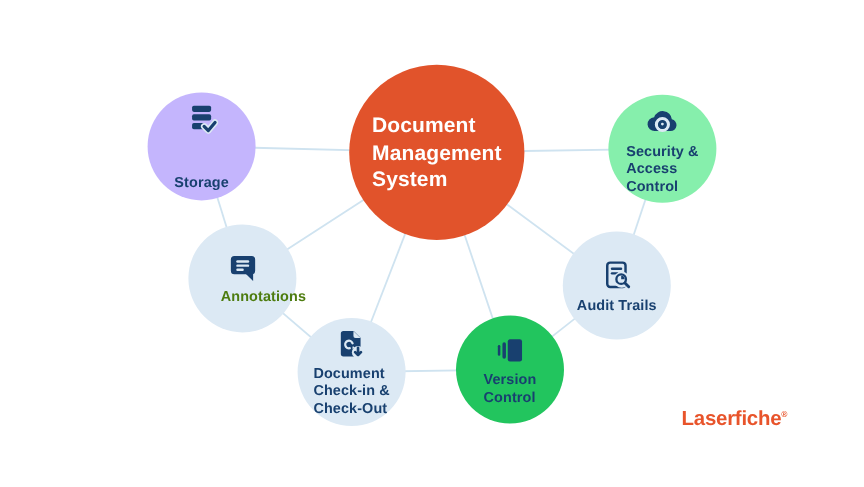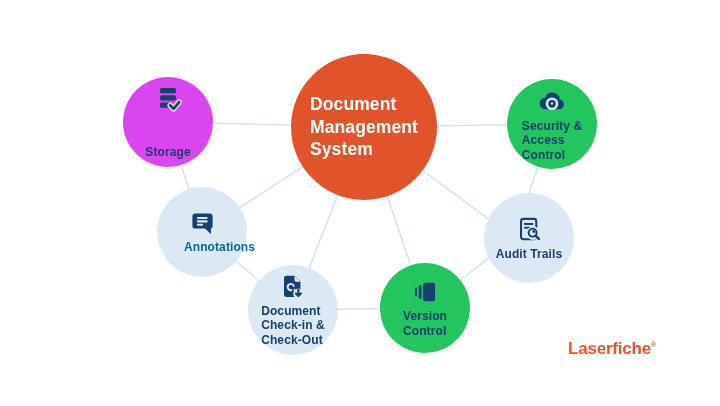--- a/index.html
+++ b/index.html
@@ -62,54 +62,54 @@
       <line x1="425" y1="308" x2="514" y2="238" stroke="#CFE3F0" stroke-width="1.5"></line>
       <line x1="514" y1="238" x2="552" y2="124" stroke="#CFE3F0" stroke-width="1.5"></line>
     </svg>
 
   <div id="diagram-nodes">
       <div class="hub" style="left: 291px; top: 54px; width: 146px; height: 146px; background: rgb(225, 83, 43);">
         <div class="hub-label">Document
 Management
 System</div>
       </div>
-      <div class="node" style="left: 123px; top: 77px; width: 90px; height: 90px; background: #d946ef; gap: 29px;">
+      <div class="node" style="left: 123px; top: 77px; width: 90px; height: 90px; background: #c4b5fd; gap: 29px;">
         <span class="node-icon"><svg viewBox="0 0 24 24" width="28" height="28">
       <g fill="#18406F">
         <rect x="5.2" y="2.6" width="13.6" height="4.5" rx="1.3"></rect>
         <rect x="5.2" y="8.8" width="13.6" height="4.5" rx="1.3"></rect>
         <rect x="5.2" y="15" width="9" height="4.5" rx="1.3"></rect>
       </g>
       <path d="M13.8 17.4l3 3 4.8-5.8" fill="none" stroke="#DCE9F4" stroke-width="4.6" stroke-linecap="round" stroke-linejoin="round"></path>
       <path d="M13.8 17.4l3 3 4.8-5.8" fill="none" stroke="#18406F" stroke-width="2.3" stroke-linecap="round" stroke-linejoin="round"></path>
     </svg></span>
         <div class="node-label" style="color: rgb(24, 64, 111);">Storage</div>
       </div>
-      <div class="node" style="left: 507px; top: 79px; width: 90px; height: 90px; background: #22c55e;">
+      <div class="node" style="left: 507px; top: 79px; width: 90px; height: 90px; background: #86efac;">
         <span class="node-icon"><svg viewBox="0 0 24 24" width="30" height="30">
       <path fill="#18406F" d="M7 18.6h10.3a4 4 0 0 0 1-7.9 6.1 6.1 0 0 0-11.8-1.4A4.6 4.6 0 0 0 7 18.6z"></path>
       <circle cx="12" cy="14.2" r="4" fill="none" stroke="#DCE9F4" stroke-width="2.1"></circle>
       <circle cx="12" cy="14.4" r="2.7" fill="#18406F"></circle>
       <circle cx="12" cy="13.9" r="0.95" fill="#DCE9F4"></circle>
     </svg></span>
         <div class="node-label" style="color: rgb(24, 64, 111);">Security &amp;
 Access
 Control</div>
       </div>
       <div class="node" style="left: 157px; top: 187px; width: 90px; height: 90px; background: rgb(220, 233, 244);">
         <span class="node-icon"><svg viewBox="0 0 24 24" width="27" height="27">
       <path fill="#18406F" d="M5.6 3h12.8A2.6 2.6 0 0 1 21 5.6v8.3a2.6 2.6 0 0 1-2.6 2.6h-4.9L8 16.5H5.6A2.6 2.6 0 0 1 3 13.9V5.6A2.6 2.6 0 0 1 5.6 3z"></path>
       <path fill="#18406F" d="M13.4 15.5h6.1v6z"></path>
       <rect x="7" y="6.2" width="9.6" height="1.8" rx="0.9" fill="#DCE9F4"></rect>
       <rect x="7" y="9.2" width="9.6" height="1.8" rx="0.9" fill="#DCE9F4"></rect>
       <rect x="7" y="12.2" width="5.6" height="1.8" rx="0.9" fill="#DCE9F4"></rect>
     </svg></span>
-        <div class="node-label" style="color: #0369a1; margin-left: 35px;">Annotations</div>
+        <div class="node-label" style="color: #4d7c0f; margin-left: 35px;">Annotations</div>
       </div>
-      <div class="node" style="left: 484px; top: 193px; width: 90px; height: 90px; background: rgb(220, 233, 244);">
+      <div class="node" style="left: 469px; top: 193px; width: 90px; height: 90px; background: rgb(220, 233, 244);">
         <span class="node-icon"><svg viewBox="0 0 24 24" width="29" height="29">
       <rect x="5" y="3.2" width="12.6" height="16.8" rx="2" fill="none" stroke="#18406F" stroke-width="1.7"></rect>
       <path d="M8.3 7.4h6.2" stroke="#18406F" stroke-width="1.7" stroke-linecap="round"></path>
       <path d="M8.3 10.6h3.6" stroke="#18406F" stroke-width="1.7" stroke-linecap="round"></path>
       <circle cx="15" cy="15" r="5.6" fill="#DCE9F4"></circle>
       <circle cx="14.6" cy="14.6" r="3.3" fill="none" stroke="#18406F" stroke-width="1.6"></circle>
       <path d="M14.6 14.6V12.2a2.4 2.4 0 0 1 2.4 2.4z" fill="#18406F"></path>
       <path d="M17.2 17.2l2.6 2.6" stroke="#18406F" stroke-width="2" stroke-linecap="round"></path>
     </svg></span>
         <div class="node-label" style="color: rgb(24, 64, 111);">Audit Trails</div>

